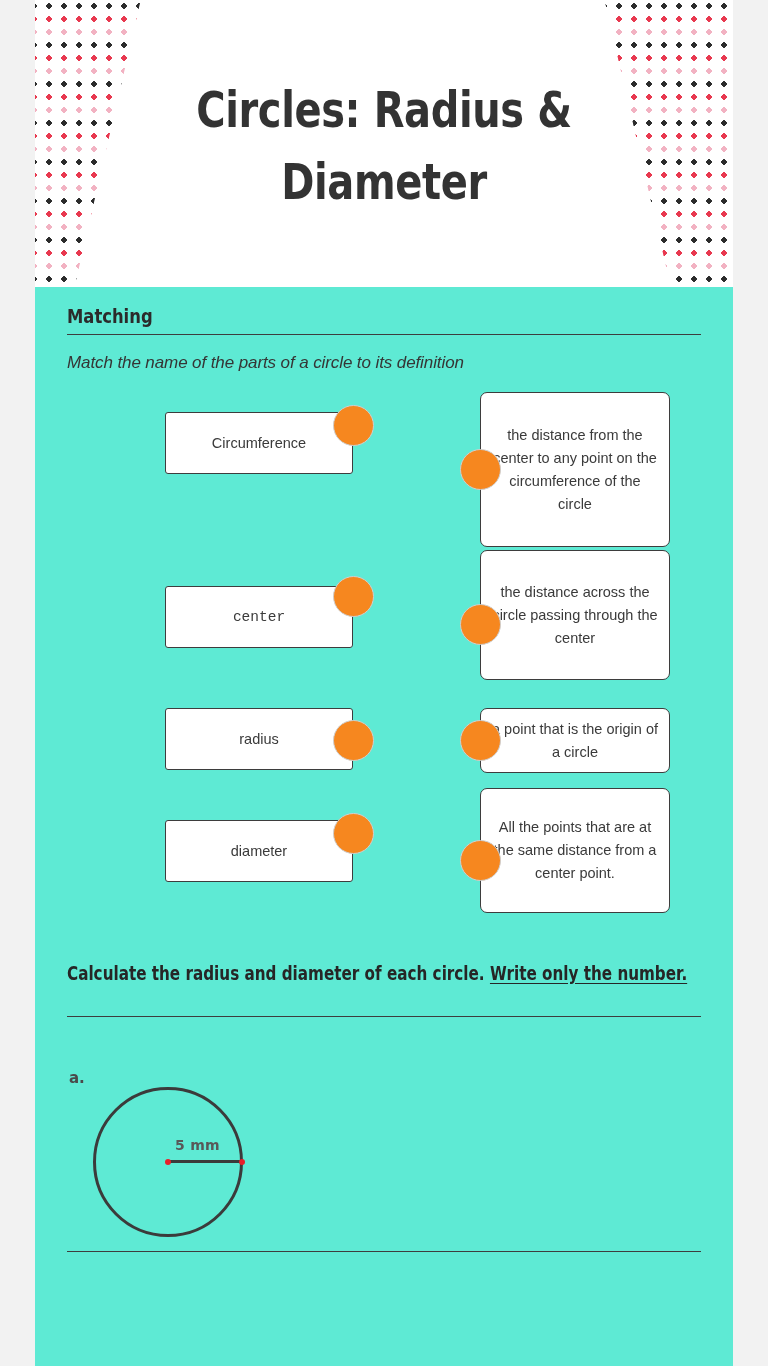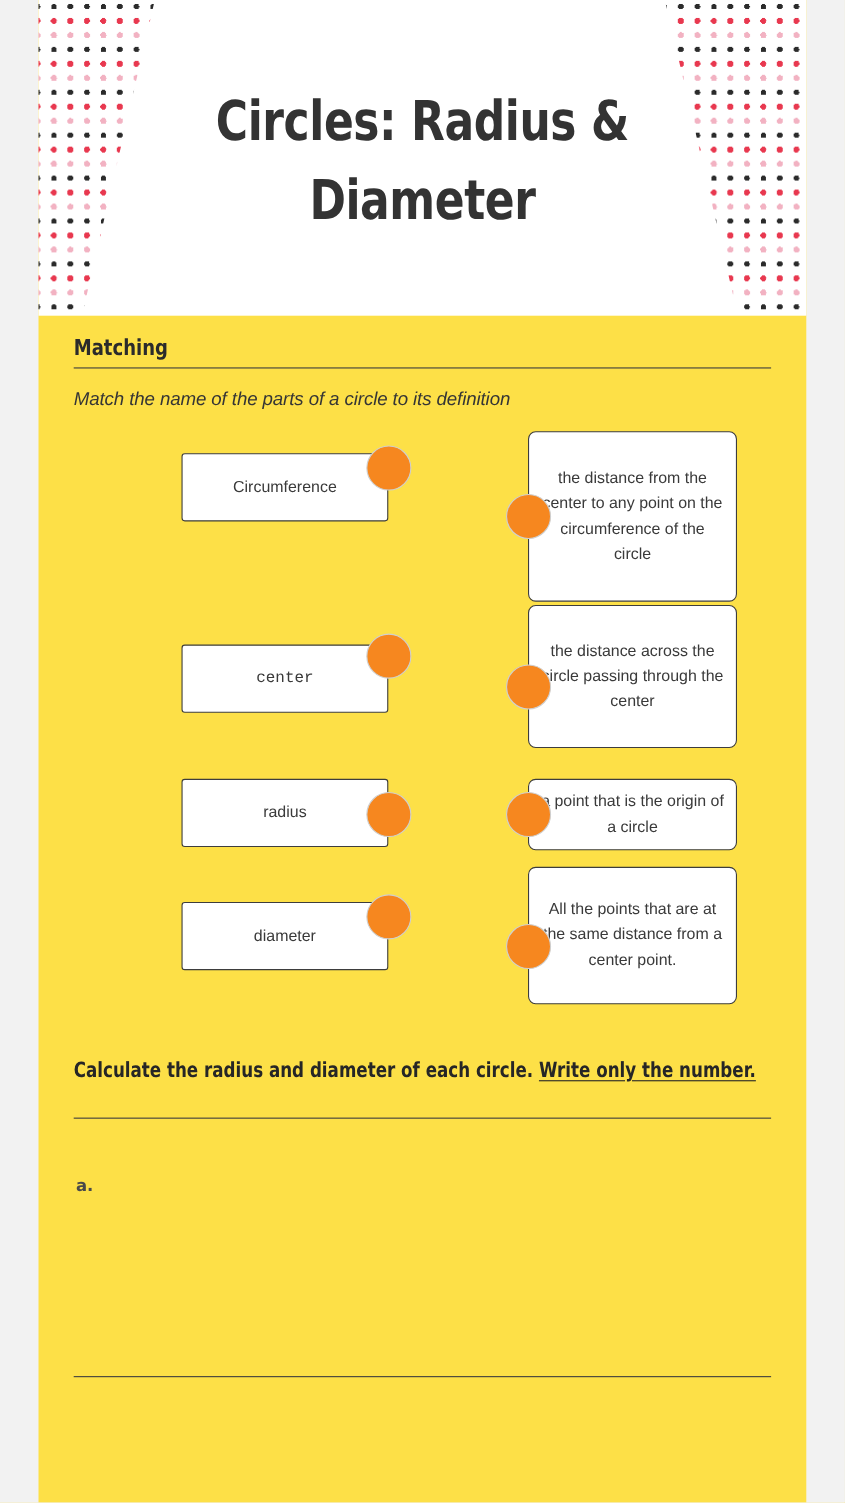--- a/index.html
+++ b/index.html
@@ -15,21 +15,21 @@
     position: relative;
   }
 
   
   #page {
     position: absolute;
     left: 35px;
     top: 0;
     width: 698px;
     height: 1366px;
-    background: #fde047;
+    background: #5eead4;
     overflow: hidden;
   }
 
   
   #header {
     position: relative;
     width: 768px;
     height: 287px;
     margin-left: -35px;
     background: #ffffff;
@@ -307,19 +307,26 @@
 
     <div id="calc-line">
       <span>Calculate the radius and diameter of each circle.</span>
       <span id="calc-underlined">Write only the number.</span>
     </div>
 
     <div class="rule" id="rule-2"></div>
 
     <div id="problem-a">
       <div id="problem-label">a.</div>
+      <div id="circle-figure">
+        <div id="circle-shape"></div>
+        <div id="radius-line"></div>
+        <div class="endpoint" id="endpoint-center"></div>
+        <div class="endpoint" id="endpoint-edge"></div>
+        <div id="radius-label">5 mm</div>
+      </div>
     </div>
 
     <div class="rule" id="rule-3"></div>
 
 
   </div>
 </div>
 
 </body></html>

